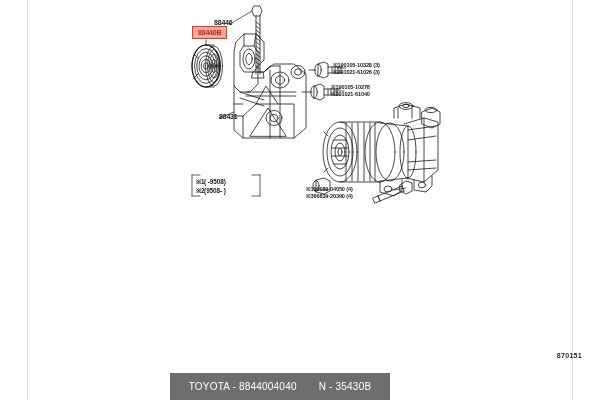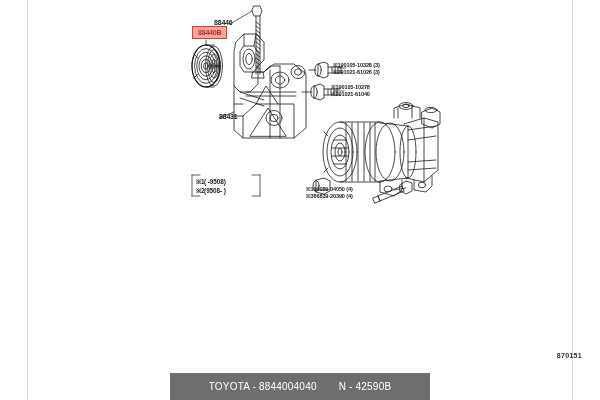--- a/index.html
+++ b/index.html
@@ -99,21 +99,21 @@
     font-weight: bold;
     color: #2b2b2b;
     letter-spacing: 0.3px;
   }
 
   
   .caption-bar {
     position: absolute;
     left: 170px;
     top: 373px;
-    width: 260px;
+    width: 220px;
     height: 27px;
     background: #6e6e6e;
     display: flex;
     align-items: center;
     justify-content: center;
     gap: 22px;
   }
   .caption-bar span {
     color: #ffffff;
     font-size: 10px;
@@ -294,16 +294,16 @@
         <span class="star">※2</span><span>(9508-      )</span>
       </span>
     </div>
 
   </div>
 
   <div class="drawing-no">870151</div>
 
   <div class="caption-bar">
     <span>TOYOTA - 8844004040</span>
-    <span>N - 42590B</span>
+    <span>N - 35430B</span>
   </div>
 
 </div>
 
 </body></html>

